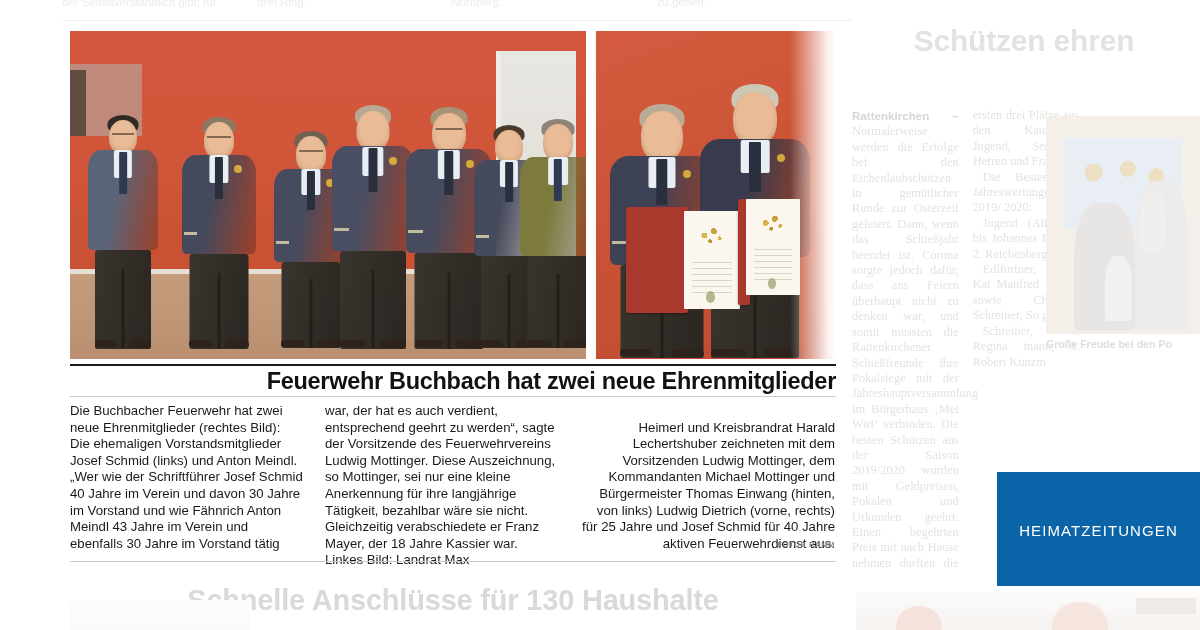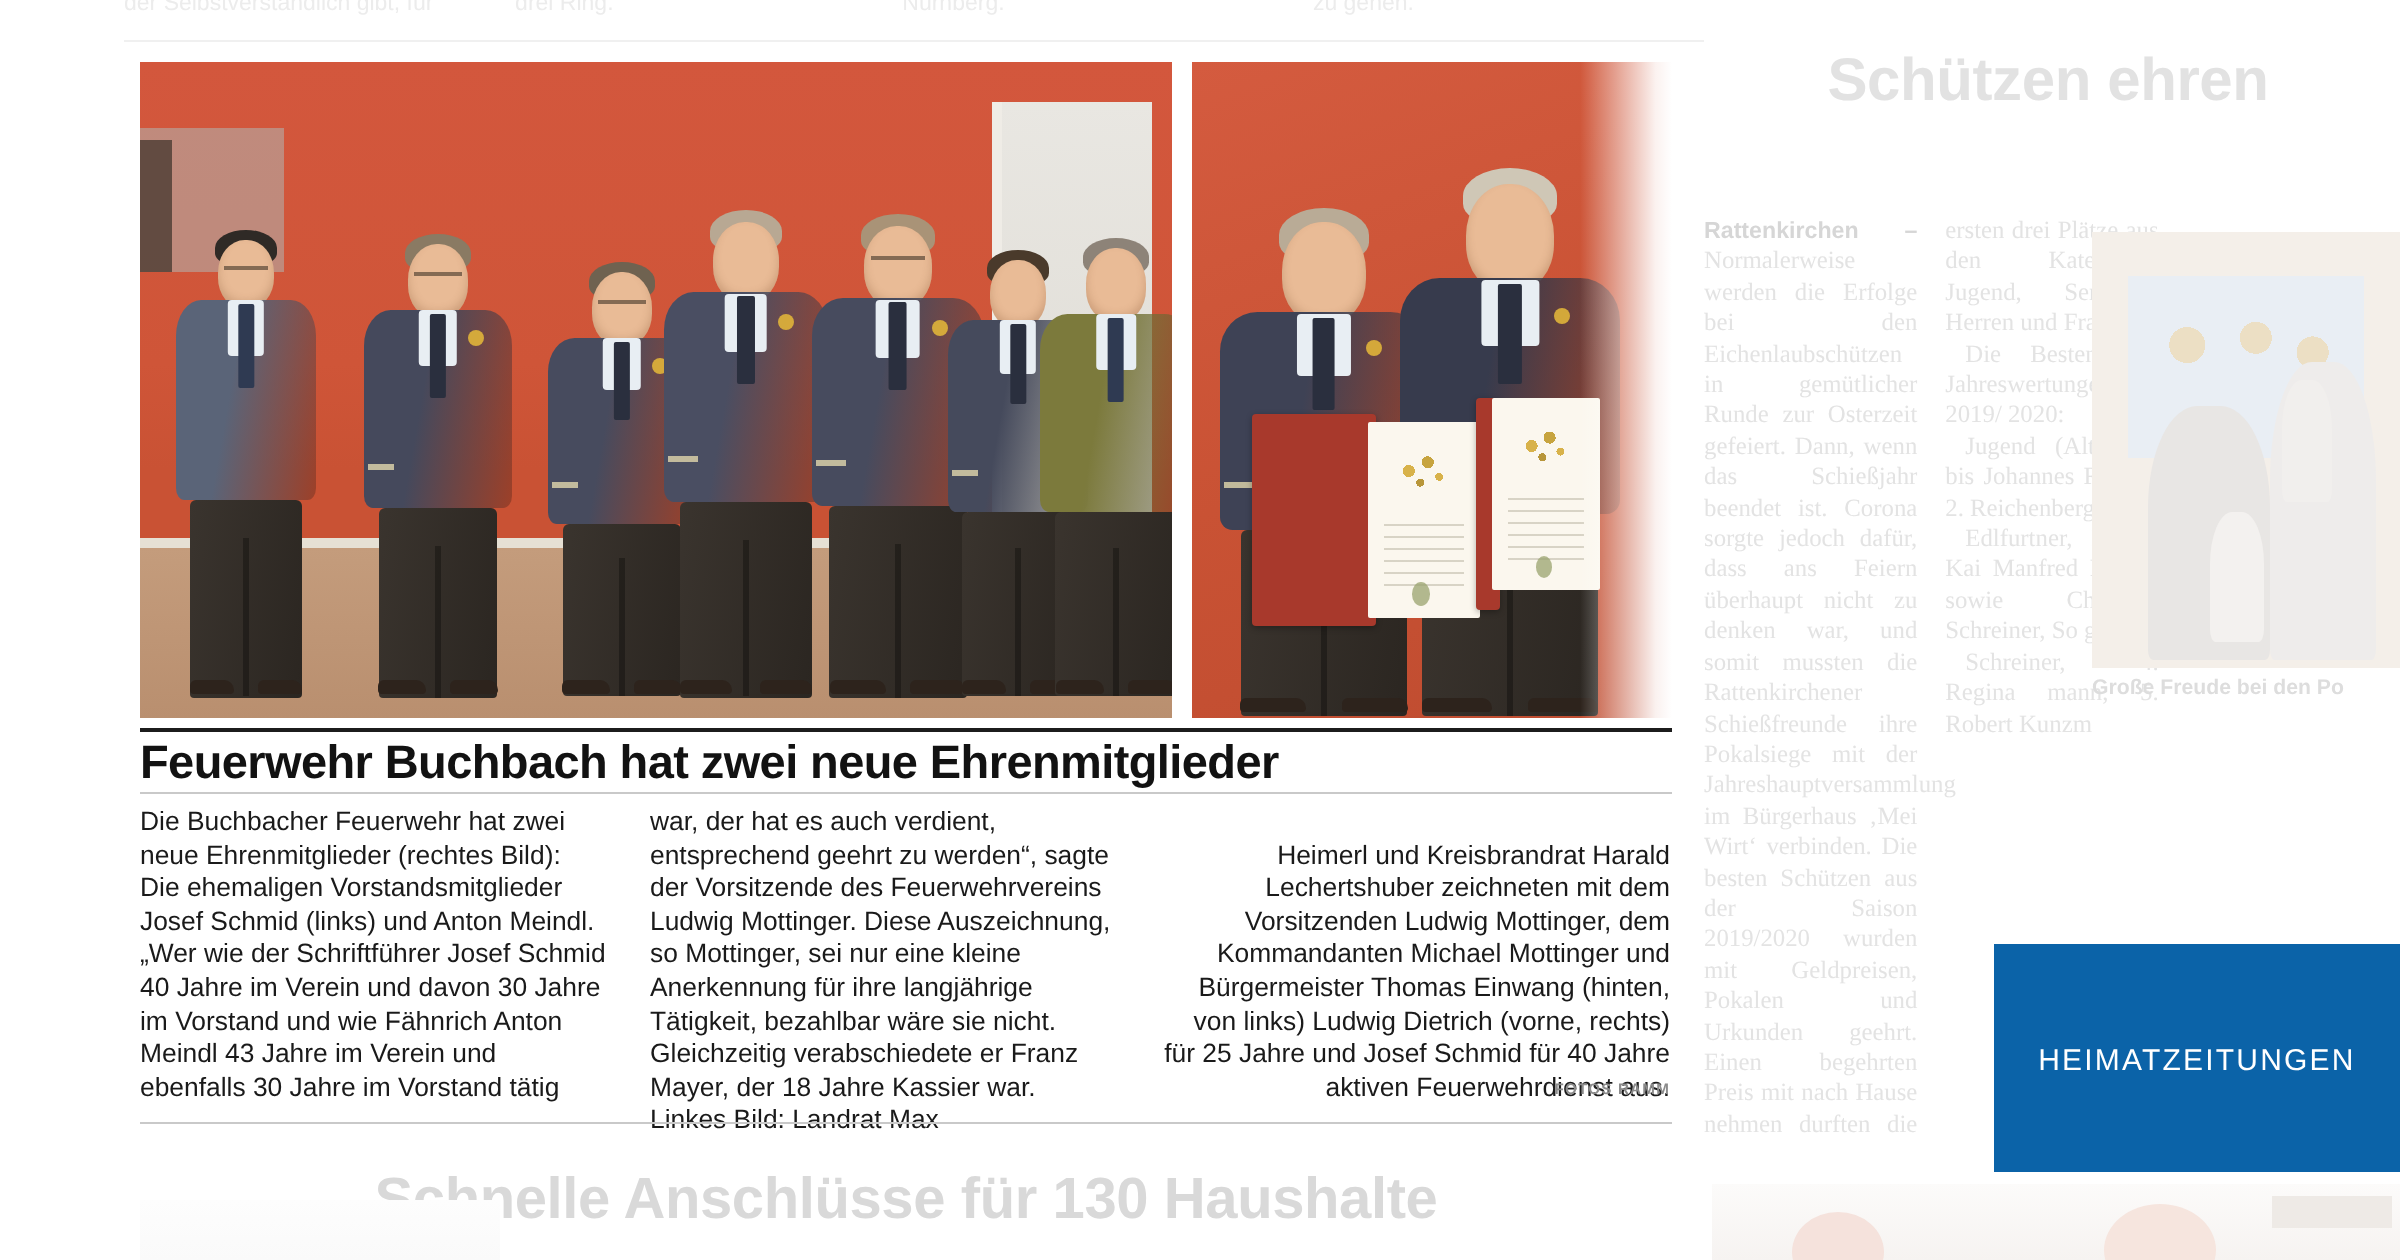--- a/index.html
+++ b/index.html
@@ -167,21 +167,21 @@
     border-radius: 50%; background: #9aa36e; opacity: .75;
   }
 
   
   .hr-photo {
     position: absolute; left: 70px; top: 364px;
     width: 766px; height: 2px; background: #1c1c1c;
   }
   .headline {
     position: absolute; left: 70px; top: 366px; width: 766px;
-    text-align: left;
+    text-align: right;
     font-family: "Liberation Sans", sans-serif;
     font-weight: bold;
     font-size: 23.5px;
     letter-spacing: -0.3px;
     color: #121212;
     line-height: 30px;
   }
   .hr-head {
     position: absolute; left: 70px; top: 396px;
     width: 766px; height: 1px; background: #c9c9c9;

